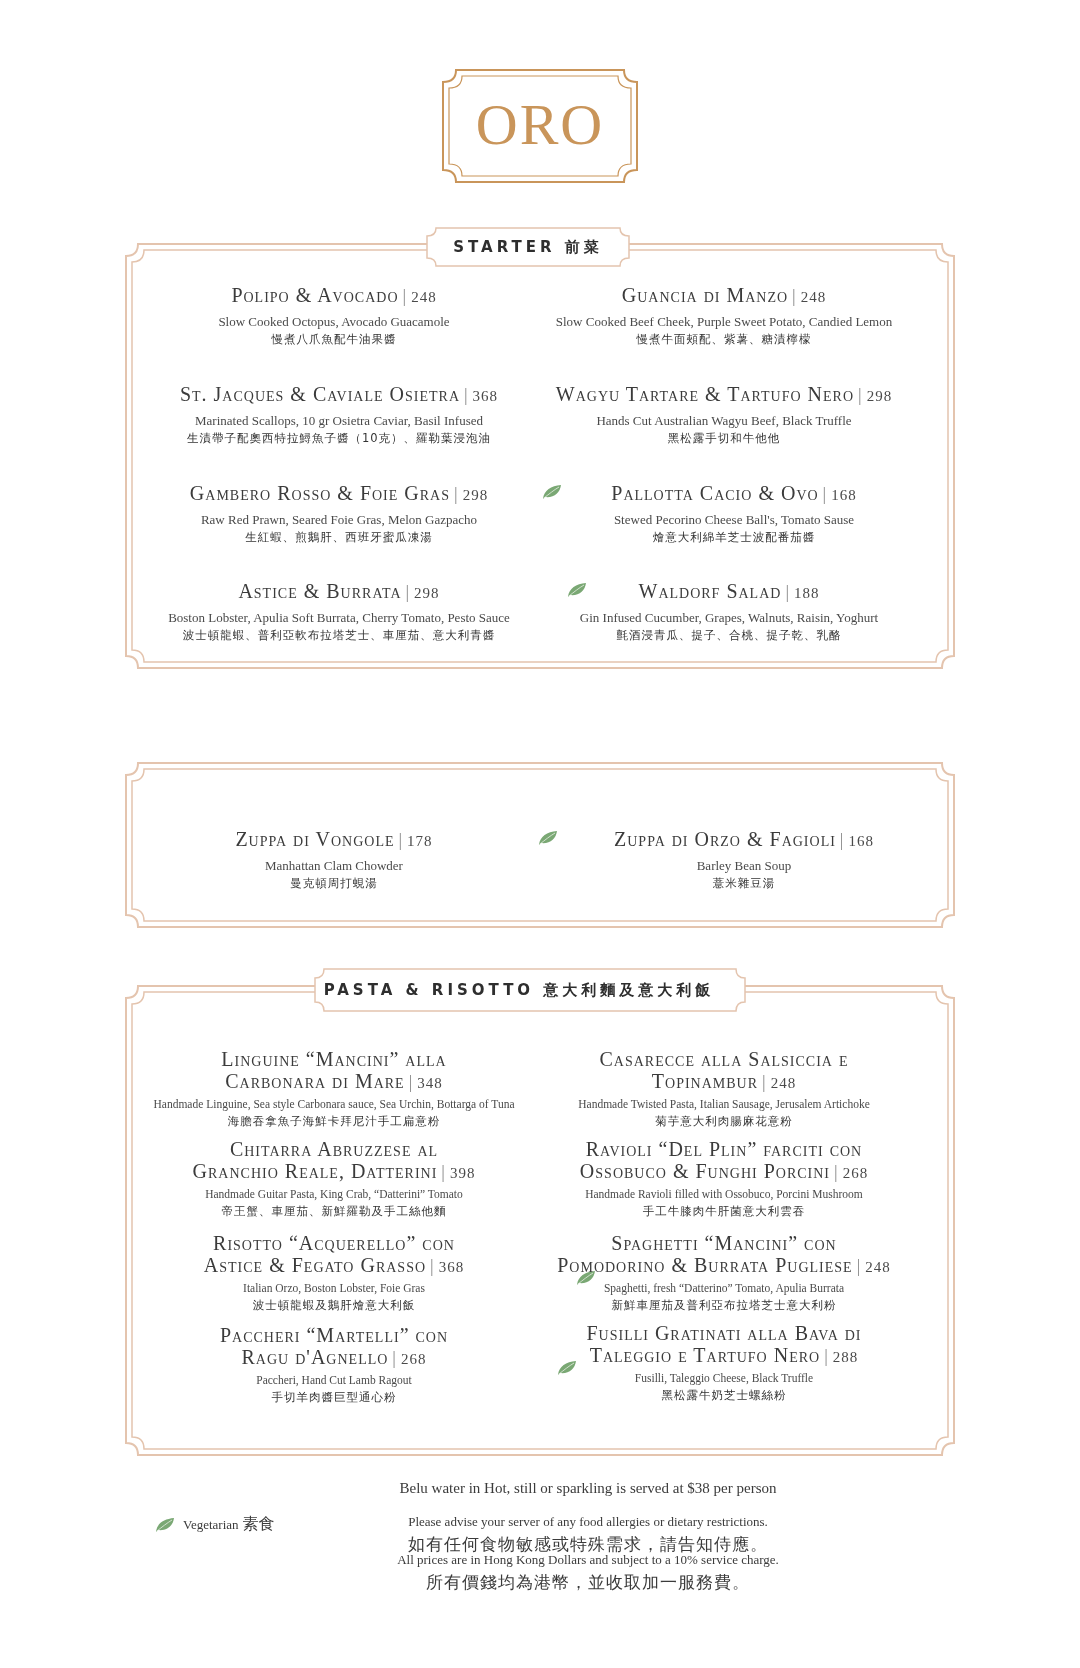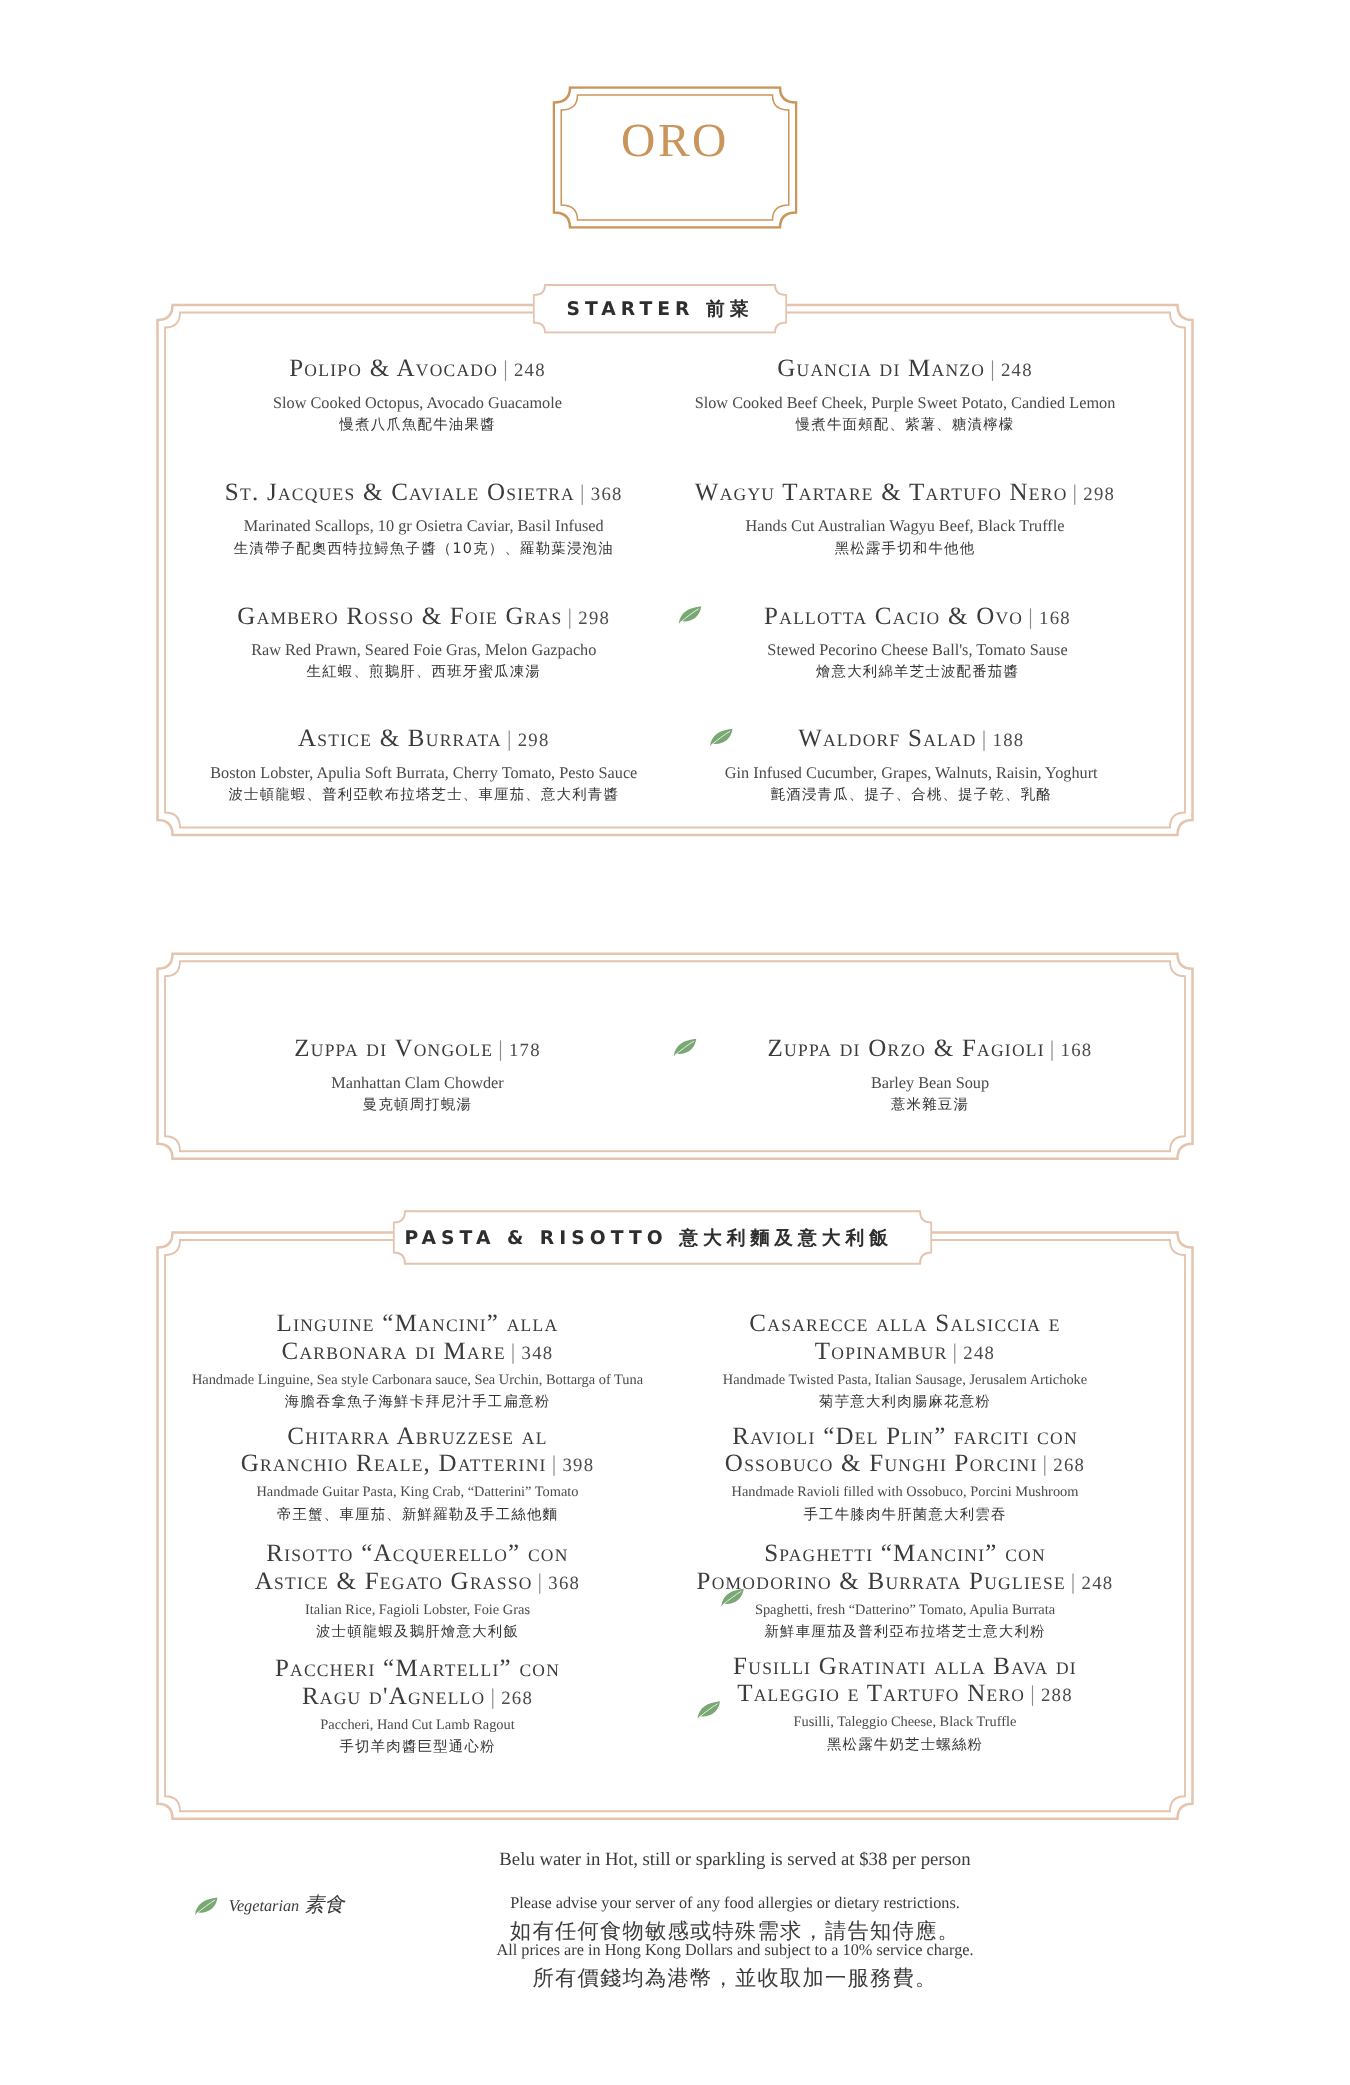--- a/index.html
+++ b/index.html
@@ -3,21 +3,21 @@
 <meta charset="utf-8">
 <style>
   html, body { margin: 0; padding: 0; background: #ffffff; }
   body { width: 1080px; height: 1668px; position: relative; overflow: hidden;
          font-family: "Liberation Serif", "DejaVu Serif", serif; color: #3a3a3a; }
 
   
   .logo { position: absolute; left: 442px; top: 69px; width: 196px; height: 114px; }
   .logo svg { position: absolute; left: 0; top: 0; }
   .logo-text { position: absolute; left: 0; top: 22px; width: 196px; text-align: center;
-               font-family: "Liberation Serif", serif; font-size: 38px; letter-spacing: 2px;
+               font-family: "Liberation Serif", serif; font-size: 58px; letter-spacing: 2px;
                color: #c9955a; }
 
   
   .section { position: absolute; left: 124px; width: 832px; }
   .section svg.frame { position: absolute; left: 0; top: 0; }
   .tab { position: absolute; top: 0; height: 40px; display: flex; align-items: center; justify-content: center; }
   .tab svg { position: absolute; left: 0; top: 0; }
   .tab-label { position: relative; font-family: "DejaVu Sans", sans-serif; font-weight: bold;
                font-size: 15px; letter-spacing: 4px; color: #2e2e2e; }
 
@@ -168,21 +168,21 @@
   <div class="dish" style="left:400px;width:400px;top:160px;">
     <div class="dish-name">Ravioli “Del Plin” farciti con</div>
     <div class="dish-name"><span>Ossobuco &amp; Funghi Porcini</span><span class="sep">|</span><span class="dish-price">268</span></div>
     <div class="dish-desc small">Handmade Ravioli filled with Ossobuco, Porcini Mushroom</div>
     <div class="dish-zh">手工牛膝肉牛肝菌意大利雲吞</div>
   </div>
 
   <div class="dish" style="left:20px;width:380px;top:254px;">
     <div class="dish-name">Risotto “Acquerello” con</div>
     <div class="dish-name"><span>Astice &amp; Fegato Grasso</span><span class="sep">|</span><span class="dish-price">368</span></div>
-    <div class="dish-desc small">Italian Rice, Fagioli Lobster, Foie Gras</div>
+    <div class="dish-desc small">Italian Orzo, Boston Lobster, Foie Gras</div>
     <div class="dish-zh">波士頓龍蝦及鵝肝燴意大利飯</div>
   </div>
   <svg class="leaf" style="left:452px;top:292px;" viewBox="0 0 20 16">
       <path d="M1,15 C2,6 9,2 19,1 C18,9 12,14 3,13 Z" fill="#7aa874"></path>
       <path d="M2,14 C7,10 12,6 17,3" stroke="#e8f0e4" stroke-width="0.8" fill="none"></path>
     </svg>
   <div class="dish" style="left:390px;width:420px;top:254px;">
     <div class="dish-name">Spaghetti “Mancini” con</div>
     <div class="dish-name"><span>Pomodorino &amp; Burrata Pugliese</span><span class="sep">|</span><span class="dish-price">248</span></div>
     <div class="dish-desc small">Spaghetti, fresh “Datterino” Tomato, Apulia Burrata</div>
@@ -202,21 +202,21 @@
   <div class="dish" style="left:410px;width:380px;top:344px;">
     <div class="dish-name">Fusilli Gratinati alla Bava di</div>
     <div class="dish-name"><span>Taleggio e Tartufo Nero</span><span class="sep">|</span><span class="dish-price">288</span></div>
     <div class="dish-desc small">Fusilli, Taleggio Cheese, Black Truffle</div>
     <div class="dish-zh">黑松露牛奶芝士螺絲粉</div>
   </div>
 </div>
 
 <div class="footer-line" style="top:1480px;font-size:15px;">Belu water in Hot, still or sparkling is served at $38 per person</div>
 
-<div class="veg-legend" style="top:1514px;font-style:italic;">
+<div class="veg-legend" style="top:1514px;">
   <svg width="20" height="16" viewBox="0 0 20 16">
       <path d="M1,15 C2,6 9,2 19,1 C18,9 12,14 3,13 Z" fill="#7aa874"></path>
       <path d="M2,14 C7,10 12,6 17,3" stroke="#e8f0e4" stroke-width="0.8" fill="none"></path>
     </svg>
   <span style="margin-left:8px;">Vegetarian</span>
   <span class="zh">素食</span>
 </div>
 
 <div class="footer-line" style="top:1514px;font-size:13px;">Please advise your server of any food allergies or dietary restrictions.</div>
 <div class="footer-line footer-zh" style="top:1533px;">如有任何食物敏感或特殊需求，請告知侍應。</div>

